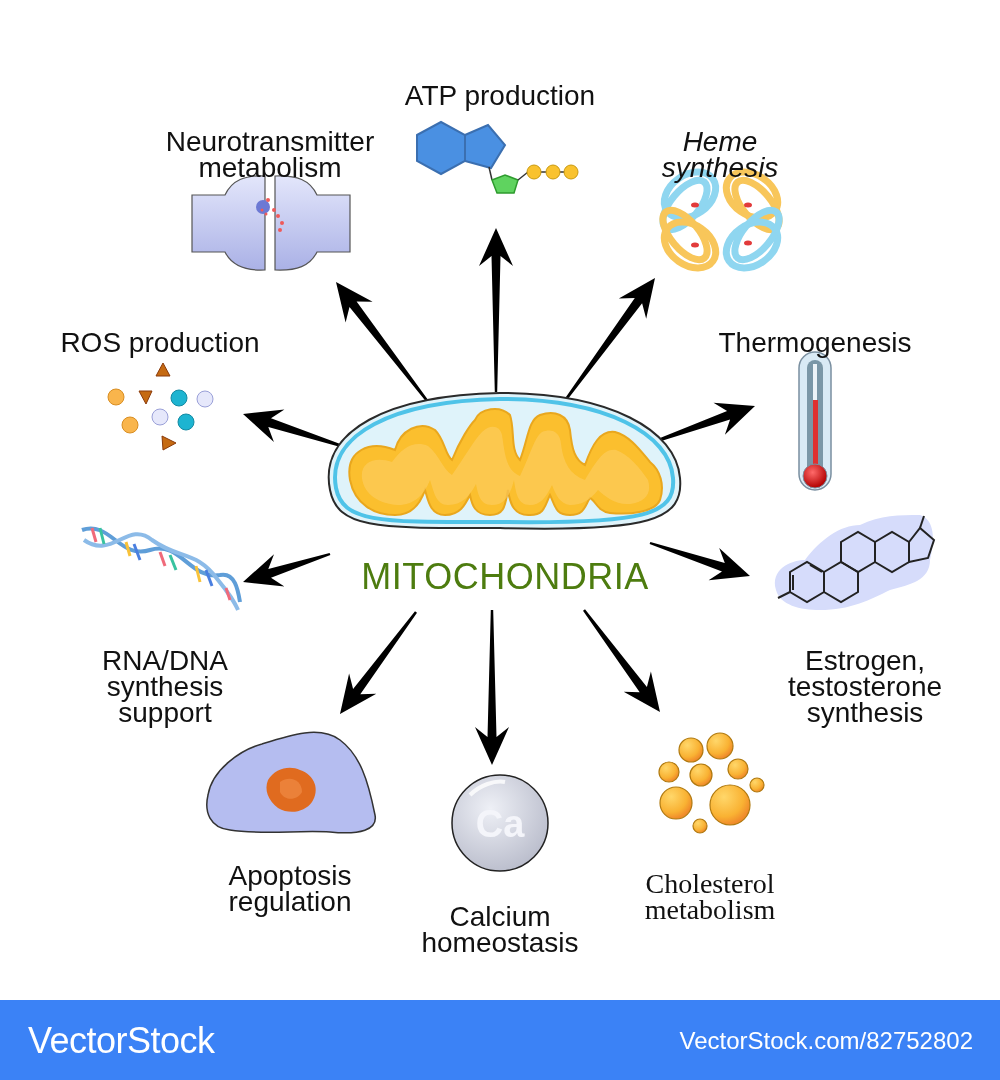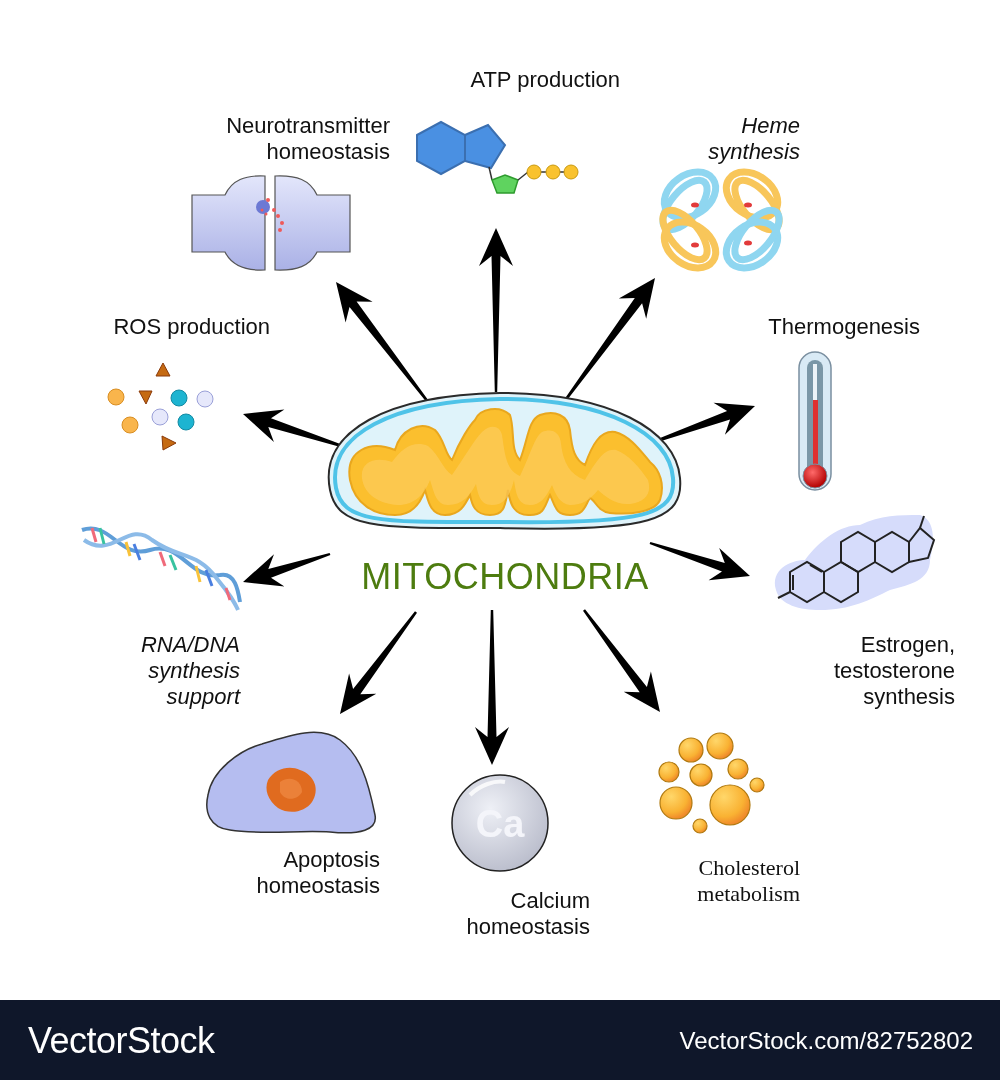--- a/index.html
+++ b/index.html
@@ -1,20 +1,20 @@
 <!DOCTYPE html>
 <html><head>
 <meta charset="utf-8">
 <style>
   html, body { margin: 0; padding: 0; background: #ffffff; }
   body { width: 1000px; height: 1080px; position: relative; overflow: hidden; font-family: "Liberation Sans", sans-serif; }
   #stage { position: absolute; left: 0; top: 0; width: 1000px; height: 1000px; }
-  .label { position: absolute; text-align: right; color: #111; font-size: 22px; line-height: 26px; white-space: pre-line; }
+  .label { position: absolute; text-align: center; color: #111; font-size: 28px; line-height: 26px; white-space: pre-line; margin-top: 16px; }
   .title { position: absolute; left: 340px; top: 556px; width: 330px; text-align: center; font-size: 36px; color: #4d7c0f; letter-spacing: 0.5px; }
-  .footer { position: absolute; left: 0; top: 1000px; width: 1000px; height: 80px; background: #0f172a; }
+  .footer { position: absolute; left: 0; top: 1000px; width: 1000px; height: 80px; background: #3b82f6; }
   .brand { position: absolute; left: 28px; top: 20px; color: #fff; font-size: 36px; letter-spacing: -0.5px; }
   .brand-url { position: absolute; right: 27px; top: 27px; color: #fff; font-size: 24px; }
 </style>
 </head>
 <body>
 
 <div id="stage">
   <svg width="1000" height="1000" viewBox="0 0 1000 1000" style="position:absolute;left:0;top:0">
     <defs>
       <radialGradient id="gOrange" cx="35%" cy="30%" r="70%">
@@ -179,33 +179,33 @@
       <circle cx="738" cy="769" r="10" fill="url(#gOrange)"></circle>
       <circle cx="757" cy="785" r="7" fill="url(#gOrange)"></circle>
       <circle cx="676" cy="803" r="16" fill="url(#gOrange)"></circle>
       <circle cx="730" cy="805" r="20" fill="url(#gOrange)"></circle>
       <circle cx="700" cy="826" r="7" fill="url(#gOrange)"></circle>
     </g>
   </svg>
 
   <div class="label" style="left:380px;top:67px;width:240px;">ATP production</div>
   <div class="label" style="left:150px;top:113px;width:240px;">Neurotransmitter
-homeostasis</div>
+metabolism</div>
   <div class="label" style="left:640px;top:113px;width:160px;font-style:italic;">Heme
 synthesis</div>
   <div class="label" style="left:50px;top:314px;width:220px;">ROS production</div>
   <div class="label" style="left:710px;top:314px;width:210px;">Thermogenesis</div>
-  <div class="label" style="left:90px;top:632px;width:150px;font-style:italic;">RNA/DNA
+  <div class="label" style="left:90px;top:632px;width:150px;">RNA/DNA
 synthesis
 support</div>
   <div class="label" style="left:775px;top:632px;width:180px;">Estrogen,
 testosterone
 synthesis</div>
   <div class="label" style="left:200px;top:847px;width:180px;">Apoptosis
-homeostasis</div>
+regulation</div>
   <div class="label" style="left:410px;top:888px;width:180px;">Calcium
 homeostasis</div>
   <div class="label" style="left:620px;top:855px;width:180px;font-family:Liberation Serif, serif;">Cholesterol
 metabolism</div>
 
   <div class="title">MITOCHONDRIA</div>
 </div>
 
 <div class="footer">
   <div class="brand">VectorStock</div>

